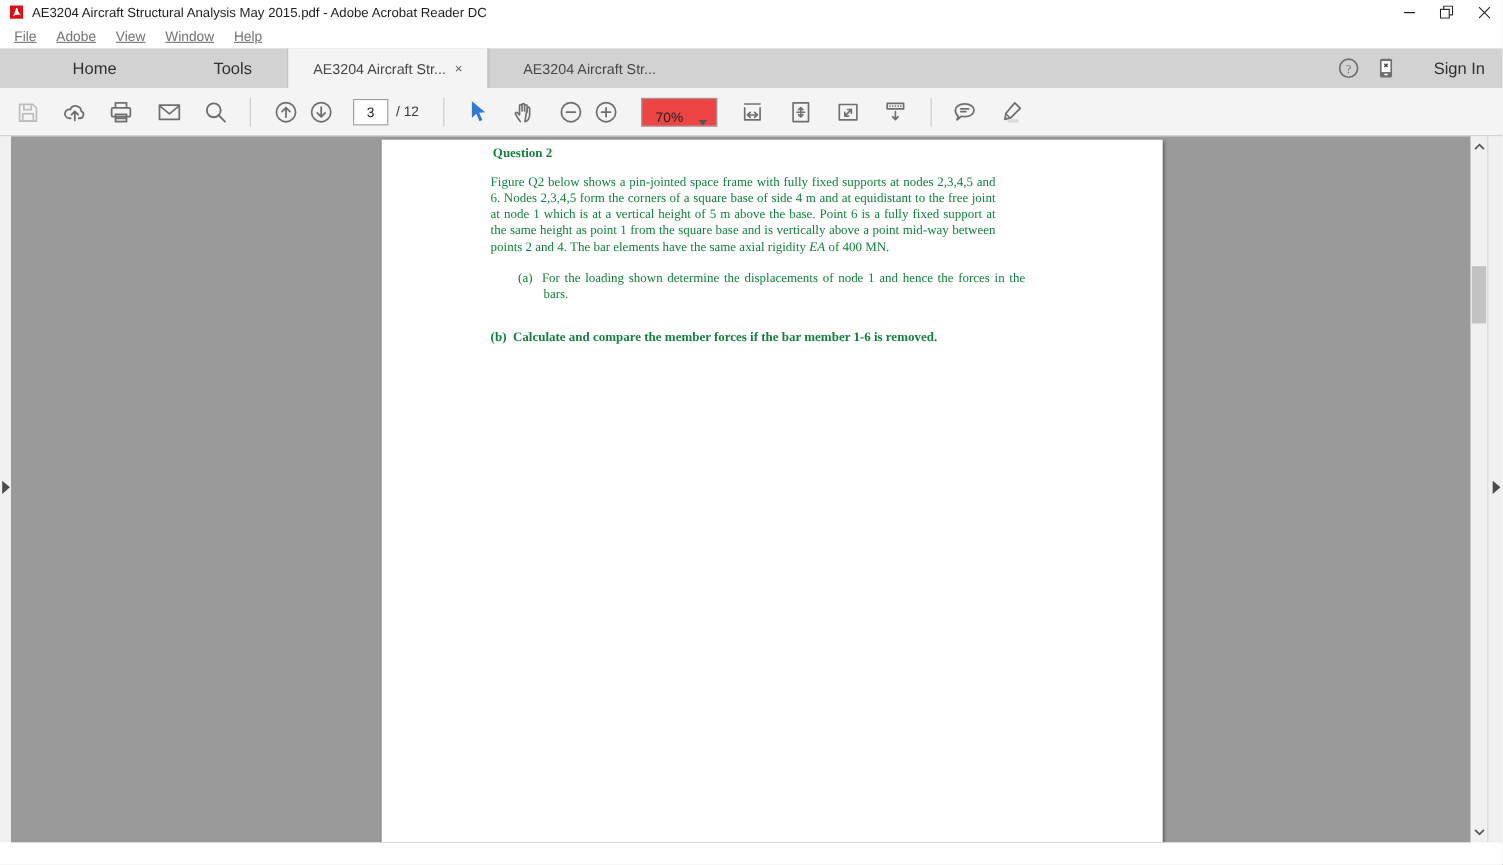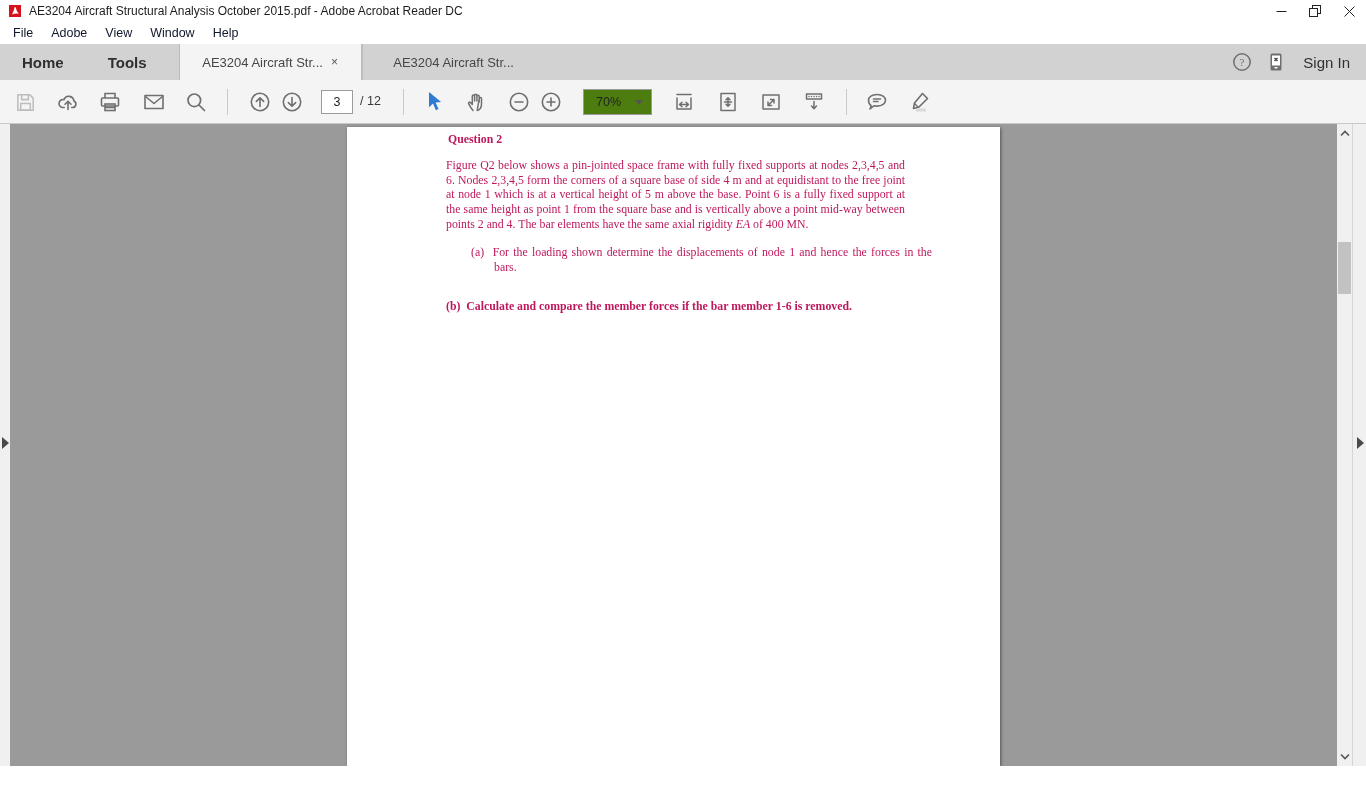--- a/index.html
+++ b/index.html
@@ -9,57 +9,57 @@
 
   
   .titlebar { height:22px; display:flex; align-items:center; background:#fff; }
   .app-logo { width:14px; height:14px; margin-left:8px; flex:0 0 auto; }
   .title-text { font-size:12px; color:#1c1c1c; margin-left:7px; white-space:nowrap; }
   .win-controls { margin-left:auto; display:flex; }
   .win-btn { width:34px; height:22px; display:flex; align-items:center; justify-content:center; color:#222; }
 
   
   .menubar { height:22px; display:flex; align-items:center; background:#fff; padding-left:4px; }
-  .menu-item { font-size:12.5px; color:#0f172a; padding:2px 9px; cursor:default; }
+  .menu-item { font-size:12.5px; color:#737373; padding:2px 9px; cursor:default;text-decoration:underline; }
 
   
   .tabbar { height:36px; background:#d2d2d2; display:flex; align-items:stretch; }
-  .tab-static { font-size:15px; font-weight:700; color:#303030; display:flex; align-items:center; padding:0 22px; }
+  .tab-static { font-size:15px; font-weight:400; color:#303030; display:flex; align-items:center; padding:0 22px;margin-left:44px; }
   .doc-tab { width:183px; display:flex; align-items:center; justify-content:center; font-size:13px;
     color:#474747; border-left:1px solid #bdbdbd; position:relative; white-space:nowrap; }
   .doc-tab.active { background:#f4f4f4; border-right:1px solid #bdbdbd; }
   .doc-tab .tab-close { margin-left:8px; color:#555; font-size:12px; line-height:1; }
   .tab-right { margin-left:auto; display:flex; align-items:center; }
   .tab-icon-btn { width:34px; height:36px; display:flex; align-items:center; justify-content:center; }
-  .signin { font-size:15px; color:#303030; margin:0 16px 0 10px; }
+  .signin { font-size:15px; color:#303030; margin:0 16px 0 26px; }
 
   
   .toolbar { height:44px; background:#f4f4f4; border-bottom:1px solid #c8c8c8; position:relative; }
   .tbtn { position:absolute; top:10px; width:24px; height:24px; display:flex; align-items:center; justify-content:center; }
   .tdiv { position:absolute; top:9px; width:1px; height:26px; background:#c9c9c9; }
   .page-box { position:absolute; left:321px; top:10px; width:32px; height:24px; background:#fff;
     border:1px solid #9b9b9b; font-size:12.5px; text-align:center; color:#222;
     font-family:"Liberation Sans",sans-serif; }
   .page-of { position:absolute; left:360px; top:14px; font-size:12.5px; color:#3a3a3a; }
-  .zoom-box { position:absolute; left:583px; top:9px; width:69px; height:26px; background:#4d7c0f;
-    border:1px solid #9b9b9b; display:flex; align-items:center; }
+  .zoom-box { position:absolute; left:583px; top:9px; width:69px; height:26px; background:#ef4444;
+    border:1px solid #9b9b9b; display:flex; align-items:flex-end; }
   .zoom-val { font-size:12.5px; color:#222; margin-left:12px; flex:1; }
   .zoom-caret { margin-right:8px; width:0; height:0; border-left:4px solid transparent;
     border-right:4px solid transparent; border-top:5px solid #555; }
 
   
   .docarea { position:absolute; left:0; top:124px; width:1366px; height:642px; }
   .nav-strip { position:absolute; top:0; height:100%; background:#f0f0f0; }
   .nav-strip.left { left:0; width:10px; }
   .nav-strip.right { left:1352px; width:14px; border-left:1px solid #d6d6d6; }
   .nav-arrow { position:absolute; top:313px; width:0; height:0;
     border-top:6px solid transparent; border-bottom:6px solid transparent; border-left:7px solid #4a4a4a; }
   .canvas { position:absolute; left:10px; top:0; width:1327px; height:100%; background:#9a9a9a; overflow:hidden; }
-  .page { position:absolute; left:337px; top:3px; width:653px; height:639px; background:#fff;
-    box-shadow:1px 1px 3px rgba(0,0,0,.45); font-family:"Liberation Serif", serif; color:#be185d;padding-left:28px; }
+  .page { position:absolute; left:337px; top:3px; width:710px; height:639px; background:#fff;
+    box-shadow:1px 1px 3px rgba(0,0,0,.45); font-family:"Liberation Serif", serif; color:#15803d;padding-left:28px; }
 
   .q-head { position:absolute; left:101px; top:5px; font-size:11.8px; font-weight:bold; }
   .q-para { position:absolute; left:99px; top:31px; width:459px; font-size:11.8px; line-height:14.7px; text-align:justify; }
   .q-item { position:absolute; left:99px; width:461px; font-size:11.8px; line-height:14.7px;
     padding-left:23px; text-indent:-23px; text-align:justify; }
   .q-marks { position:absolute; left:99px; width:458px; font-size:11.8px; font-weight:bold; text-align:right; }
 
   .fig-svg { position:absolute; left:108px; top:263px; }
 
   
@@ -74,21 +74,21 @@
 </head>
 <body>
 
 <div id="app">
 
   <div class="titlebar">
     <svg class="app-logo" viewBox="0 0 14 14">
       <path d="M1,1 h12 v12 h-12 z" fill="#d6131c"></path>
       <path d="M4,10.5 c1.2-2.4 2.2-5 2.6-7.3 h1.2 c.3,2.3 1.6,5.2 3.2,6.6 -2-.6 -4.6-.5 -7,.7 z" fill="#fff"></path>
     </svg>
-    <span class="title-text">AE3204 Aircraft Structural Analysis October 2015.pdf - Adobe Acrobat Reader DC</span>
+    <span class="title-text">AE3204 Aircraft Structural Analysis May 2015.pdf - Adobe Acrobat Reader DC</span>
     <div class="win-controls">
       <div class="win-btn">
         <svg width="11" height="11" viewBox="0 0 11 11">
             <path d="M0.5,5.5 H10.5" stroke="#222" stroke-width="1"></path>
           </svg>
       </div>
       <div class="win-btn">
         <svg width="12" height="12" viewBox="0 0 12 12" fill="none" stroke="#222" stroke-width="1">
           <rect x="3.5" y="0.5" width="8" height="8"></rect>
             <rect x="0.5" y="3.5" width="8" height="8" fill="#fff"></rect>

